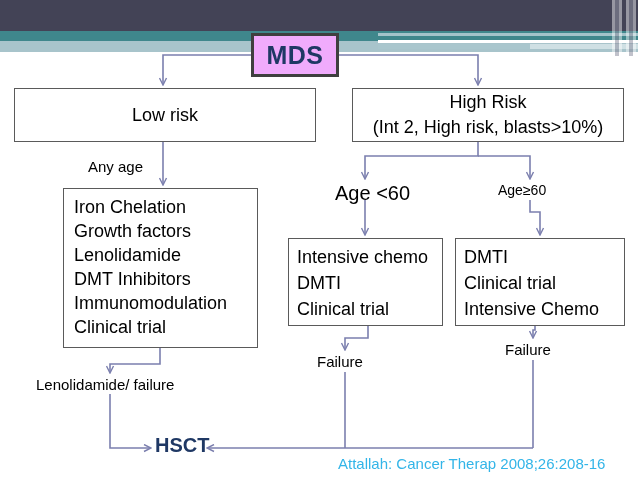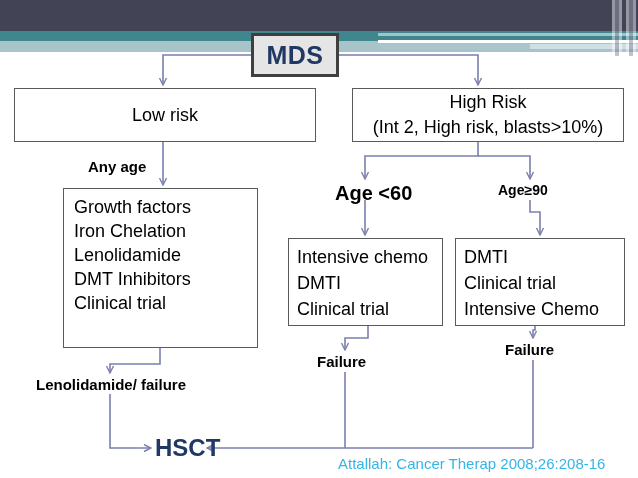--- a/index.html
+++ b/index.html
@@ -24,21 +24,21 @@
   .streak-d{left:530px;top:44px;width:108px;height:5px;background:#cfe0e4;}
   .streak-e{left:598px;top:40px;width:40px;height:3px;background:#ffffff;}
   .vbar{position:absolute;top:0;width:3px;height:56px;background:#ffffff;opacity:.45;}
   .vb1{left:612px;} .vb2{left:619px;} .vb3{left:626px;} .vb4{left:633px;}
   .vbar-dark{position:absolute;top:0;width:4px;height:56px;background:#8e8fa0;opacity:.55;}
   .vbd1{left:615px;} .vbd2{left:629px;}
 
   
   .box{position:absolute;box-sizing:border-box;background:#ffffff;
        border:1px solid #5a5a5a;color:#000000;}
-  .box-title{position:absolute;box-sizing:border-box;background:#e5e5e5;
+  .box-title{position:absolute;box-sizing:border-box;background:#f0abfc;
        border:3px solid #3f3f3f;color:#1f3864;font-weight:bold;
        display:flex;align-items:center;justify-content:center;}
 
   #mds-box{left:251px;top:33px;width:88px;height:44px;font-size:25px;letter-spacing:.5px;}
 
   #lowrisk-box{left:14px;top:88px;width:302px;height:54px;
       display:flex;flex-direction:column;align-items:center;justify-content:center;
       font-size:18px;line-height:25px;}
   #highrisk-box{left:352px;top:88px;width:272px;height:54px;
       display:flex;flex-direction:column;align-items:center;justify-content:center;
@@ -48,28 +48,28 @@
       font-size:18px;line-height:24px;}
   #intensive-box{left:288px;top:238px;width:155px;height:88px;padding:5px 0 0 8px;
       font-size:18px;line-height:26px;}
   #dmti-box{left:455px;top:238px;width:170px;height:88px;padding:5px 0 0 8px;
       font-size:18px;line-height:26px;}
 
   .box-line{white-space:nowrap;}
   .ctr{text-align:center;}
 
   
-  .lbl{position:absolute;font-weight:bold;color:#000000;white-space:nowrap;}
+  .lbl{position:absolute;font-weight:normal;color:#000000;white-space:nowrap;}
   #lbl-anyage{left:88px;top:158px;font-size:15px;}
   #lbl-age60lt{left:335px;top:182px;font-size:20px;text-align:center;}
   #lbl-age60ge{left:498px;top:182px;font-size:14px;}
   #lbl-progression{left:36px;top:376px;font-size:15px;}
   #lbl-failure-1{left:317px;top:353px;font-size:15px;}
   #lbl-failure-2{left:505px;top:341px;font-size:15px;}
-  #lbl-hsct{left:155px;top:434px;font-size:24px;font-weight:bold;color:#1f3864;}
+  #lbl-hsct{left:155px;top:434px;font-size:20px;font-weight:bold;color:#1f3864;}
   #lbl-citation{left:338px;top:455px;font-size:15px;font-weight:normal;color:#33b5e8;}
 
   
   #wires{position:absolute;left:0;top:0;width:638px;height:478px;}
 </style>
 </head>
 <body>
 
 <div id="slide">
 
@@ -131,42 +131,43 @@
   <div class="box" id="lowrisk-box">
     <div class="box-line ctr">Low risk</div>
   </div>
 
   <div class="box" id="highrisk-box">
     <div class="box-line ctr">High Risk</div>
     <div class="box-line ctr">(Int 2, High risk, blasts&gt;10%)</div>
   </div>
 
   <div class="box" id="lowtreat-box">
+    <div class="box-line">Iron Chelation</div>
     <div class="box-line">Growth factors</div>
-    <div class="box-line">Iron Chelation</div>
     <div class="box-line">Lenolidamide</div>
     <div class="box-line">DMT Inhibitors</div>
+    <div class="box-line">Immunomodulation</div>
     <div class="box-line">Clinical trial</div>
   </div>
 
   <div class="box" id="intensive-box">
     <div class="box-line">Intensive chemo</div>
     <div class="box-line">DMTI</div>
     <div class="box-line">Clinical trial</div>
   </div>
 
   <div class="box" id="dmti-box">
     <div class="box-line">DMTI</div>
     <div class="box-line">Clinical trial</div>
     <div class="box-line">Intensive Chemo</div>
   </div>
 
   <div class="lbl" id="lbl-anyage">Any age</div>
   <div class="lbl" id="lbl-age60lt">Age &lt;60</div>
-  <div class="lbl" id="lbl-age60ge">Age≥90</div>
+  <div class="lbl" id="lbl-age60ge">Age≥60</div>
   <div class="lbl" id="lbl-progression">Lenolidamide/ failure</div>
   <div class="lbl" id="lbl-failure-1">Failure</div>
   <div class="lbl" id="lbl-failure-2">Failure</div>
 
   <div class="lbl" id="lbl-hsct">HSCT</div>
 
   <div class="lbl" id="lbl-citation">Attallah: Cancer Therap 2008;26:208-16</div>
 
 </div>
 

